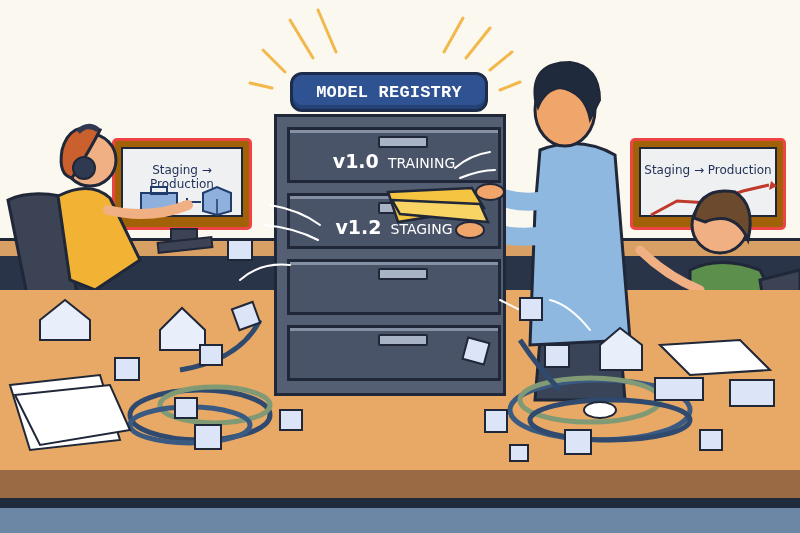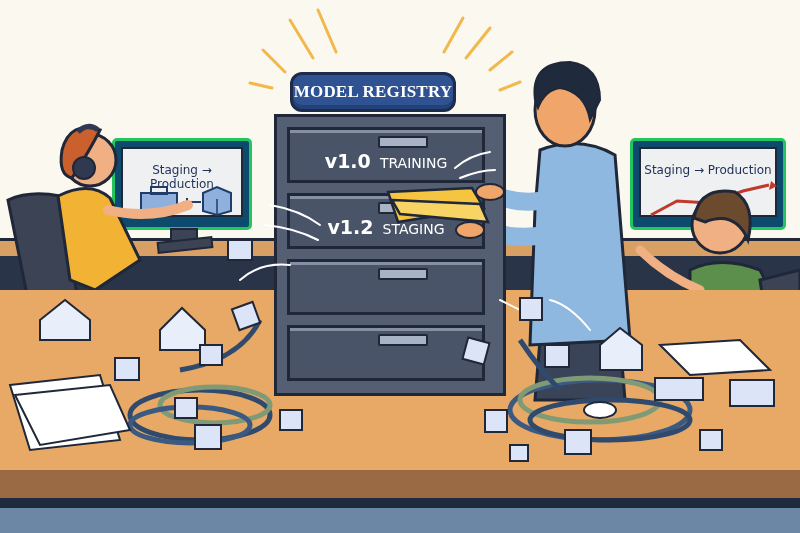--- a/index.html
+++ b/index.html
@@ -2,32 +2,32 @@
 <html><head>
   <meta charset="utf-8">
   <style>
     html, body { margin: 0; padding: 0; }
     body { width: 800px; height: 533px; overflow: hidden; background: #fbf8f0; font-family: "DejaVu Sans", sans-serif; }
     .scene { position: relative; width: 800px; height: 533px; overflow: hidden; background: #fbf8f0; }
     .abs { position: absolute; }
     svg.layer { position: absolute; left: 0; top: 0; width: 800px; height: 533px; }
 
     
-    .sign { left: 290px; top: 72px; width: 166px; height: 40px; background: #2f5392; border: 3px solid #1c2c4a; border-radius: 12px; box-sizing: border-box; display: flex; align-items: center; justify-content: center; color: #fff; font-family: Liberation Serif, serif; font-weight: bold; font-size: 17px; letter-spacing: 0.2px; box-shadow: inset 0 -4px 0 #244277; }
+    .sign { left: 290px; top: 72px; width: 198px; height: 40px; background: #2f5392; border: 3px solid #1c2c4a; border-radius: 12px; box-sizing: border-box; display: flex; align-items: center; justify-content: center; color: #fff; font-family: Liberation Mono, monospace; font-weight: bold; font-size: 17px; letter-spacing: 0.2px; box-shadow: inset 0 -4px 0 #244277; }
 
     
     .cabinet { left: 274px; top: 114px; width: 232px; height: 282px; background: #555f74; border: 3px solid #1f2738; box-sizing: border-box; }
-    .drawer { position: absolute; left: 10px; width: 198px; height: 56px; background: #4a5468; border: 3px solid #1f2738; box-sizing: border-box; box-shadow: inset 0 3px 0 #8690a4; }
+    .drawer { position: absolute; left: 10px; width: 214px; height: 56px; background: #4a5468; border: 3px solid #1f2738; box-sizing: border-box; box-shadow: inset 0 3px 0 #8690a4; }
     .handle { position: absolute; left: 88px; top: 6px; width: 46px; height: 8px; background: #a9b3c6; border: 2px solid #1f2738; border-radius: 2px; }
     .drawer-label { position: absolute; left: 0; right: 0; top: 20px; text-align: center; color: #fff; font-family: "DejaVu Sans", sans-serif; }
     .drawer-label .ver { font-weight: bold; font-size: 19px; }
     .drawer-label .stage { font-size: 14px; margin-left: 4px; }
 
     
-    .monitor { background: #0c4a6e; border: 3px solid #22c55e; border-radius: 5px; box-sizing: border-box; }
+    .monitor { background: #a16207; border: 3px solid #ef4444; border-radius: 5px; box-sizing: border-box; }
     .screen { position: absolute; left: 6px; top: 6px; right: 6px; bottom: 10px; background: #eef0f2; border: 2px solid #1f2738; }
     .screen-title { position: absolute; left: 0; right: 0; top: 14px; text-align: center; font-size: 12px; color: #1f2f55; font-family: "DejaVu Sans", sans-serif; }
 
     
     .desk-top { left: 0; top: 290px; width: 800px; height: 180px; background: #e7a965; }
     .desk-edge { left: 0; top: 470px; width: 800px; height: 28px; background: #9a6a44; }
     .floor-line { left: 0; top: 498px; width: 800px; height: 10px; background: #1f2a3c; }
     .floor { left: 0; top: 508px; width: 800px; height: 25px; background: #6b87a5; }
     .back-desk { left: 0; top: 238px; width: 800px; height: 58px; background: #d9a066; border-top: 3px solid #1f2738; }
     .back-desk-dark { left: 0; top: 256px; width: 800px; height: 40px; background: #2a3448; }

